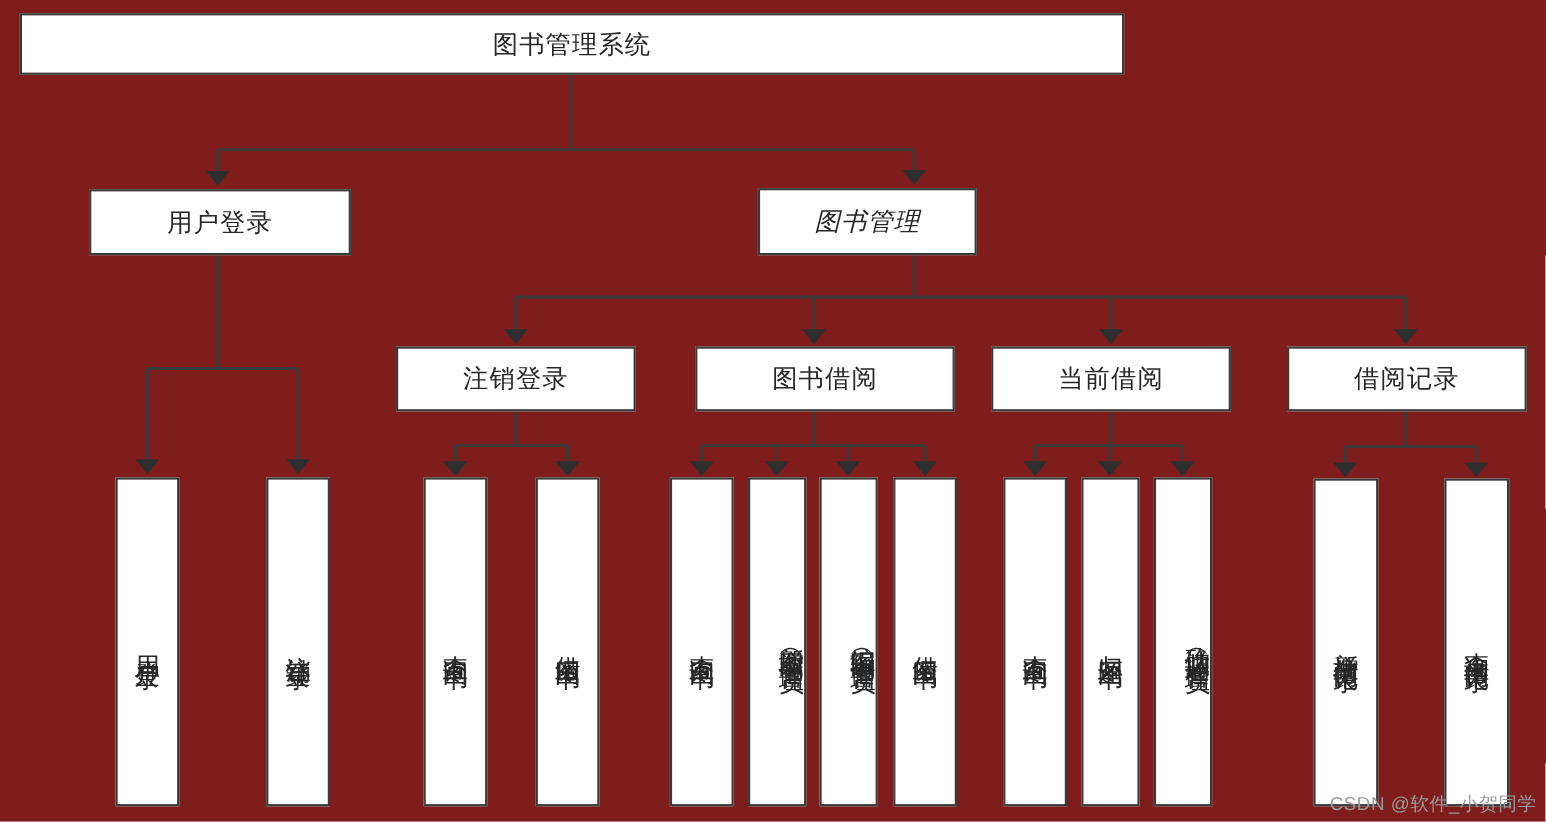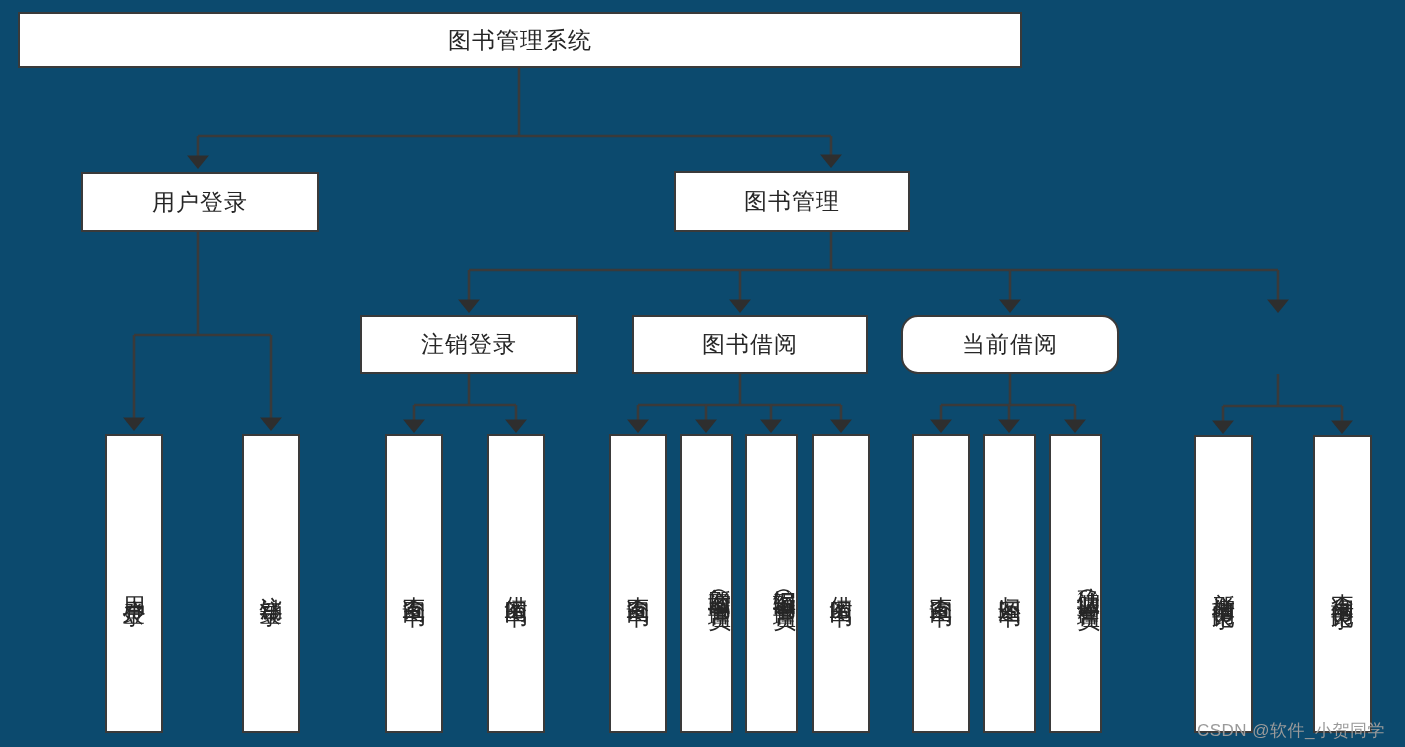--- a/index.html
+++ b/index.html
@@ -7,21 +7,21 @@
     padding: 0;
     background: #ffffff;
   }
   body {
     font-family: "Liberation Sans", "DejaVu Sans", sans-serif;
   }
   #canvas {
     position: relative;
     width: 1405px;
     height: 747px;
-    background: #0c4a6e;
+    background: #7f1d1d;
     overflow: hidden;
   }
   #edges {
     position: absolute;
     left: 0;
     top: 0;
     width: 1405px;
     height: 747px;
     pointer-events: none;
   }
@@ -49,21 +49,21 @@
     padding-bottom: 4px;
     align-items: center;
     justify-content: center;
   }
   .node.v.topalign {
     align-items: flex-start;
     justify-content: center;
   }
   #watermark {
     position: absolute;
-    right: 20px;
+    right: 8px;
     bottom: 5px;
     font-size: 17px;
     color: #9a9a9a;
     white-space: nowrap;
     letter-spacing: 0.5px;
     margin-left: 38px;
   }
 </style>
 </head>
 <body>
@@ -119,25 +119,26 @@
       <path d="M1223,406 L1342,406"></path>
       <path d="M1223,406 L1223,423" marker-end="url(#arrow)"></path>
       <path d="M1342,406 L1342,423" marker-end="url(#arrow)"></path>
 
     </g>
   </svg>
 
   <div class="node h" style="left:18px; top:12px; width:1004px; height:56px;">图书管理系统</div>
 
   <div class="node h" style="left:81px; top:172px; width:238px; height:60px;">用户登录</div>
-  <div class="node h" style="left:674px; top:171px; width:236px; height:61px;">图书管理</div>
+  <div class="node h" style="left:689px; top:171px; width:199px; height:61px;font-style:italic;">图书管理</div>
 
   <div class="node h" style="left:360px; top:315px; width:218px; height:59px;">注销登录</div>
   <div class="node h" style="left:632px; top:315px; width:236px; height:59px;">图书借阅</div>
-  <div class="node h" style="left:901px; top:315px; width:218px; height:59px;border-radius:17px;">当前借阅</div>
+  <div class="node h" style="left:901px; top:315px; width:218px; height:59px;">当前借阅</div>
+  <div class="node h" style="left:1170px; top:315px; width:218px; height:59px;">借阅记录</div>
 
   <div class="node v" style="left:105px; top:434px; width:58px; height:299px;">用户登录</div>
   <div class="node v" style="left:242px; top:434px; width:58px; height:299px;">注销登录</div>
 
   <div class="node v" style="left:385px; top:434px; width:58px; height:299px;">查询图书</div>
   <div class="node v" style="left:487px; top:434px; width:58px; height:299px;">借阅图书</div>
 
   <div class="node v" style="left:609px; top:434px; width:58px; height:299px;">查询图书</div>
   <div class="node v topalign" style="left:680px; top:434px; width:53px; height:299px;">新增图书（管理员）</div>
   <div class="node v topalign" style="left:745px; top:434px; width:53px; height:299px;">编辑图书（管理员）</div>

